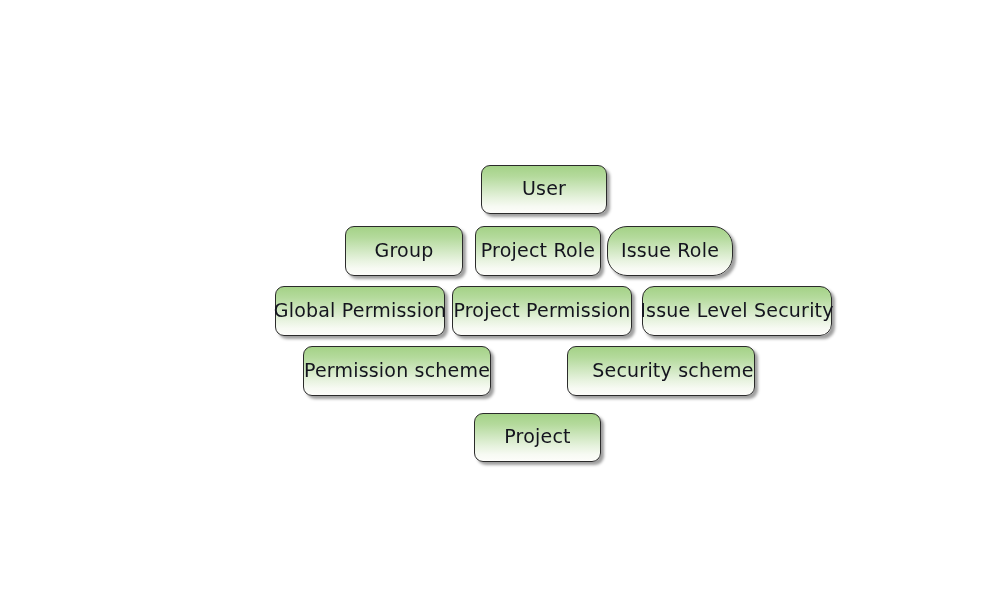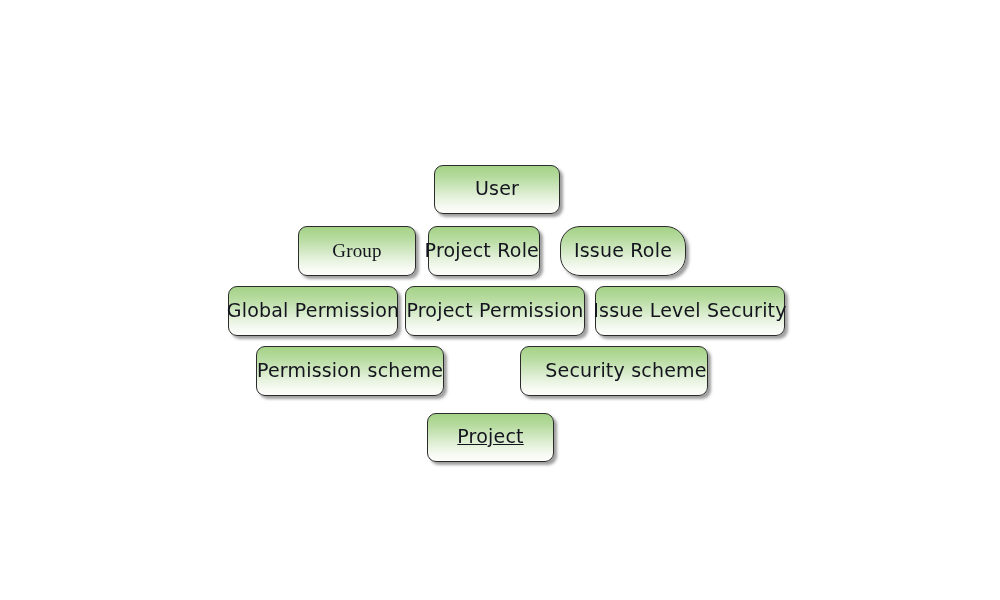--- a/index.html
+++ b/index.html
@@ -36,53 +36,54 @@
     align-items: center;
     justify-content: center;
     color: #14141e;
     font-family: "DejaVu Sans", sans-serif;
     font-size: 19px;
     font-weight: 400;
     letter-spacing: 0.2px;
     line-height: 1;
     white-space: nowrap;
     user-select: none;
+    margin-left: 47px;
   }
   .node .label {
     display: block;
     transform: translateY(-1px);
   }
 </style>
 </head>
 <body>
 
 <div id="canvas">
     <div class="node" style="left: 434px; top: 165px; width: 126px; height: 49px;">
       <span class="label">User</span>
     </div>
-    <div class="node" style="left: 298px; top: 226px; width: 118px; height: 50px; font-family: Liberation Serif, serif;">
+    <div class="node" style="left: 298px; top: 226px; width: 118px; height: 50px;">
       <span class="label">Group</span>
     </div>
-    <div class="node" style="left: 428px; top: 226px; width: 112px; height: 50px; justify-content: flex-end;">
+    <div class="node" style="left: 428px; top: 226px; width: 126px; height: 50px;">
       <span class="label">Project Role</span>
     </div>
     <div class="node" style="left: 560px; top: 226px; width: 126px; height: 50px; border-radius: 20px;">
       <span class="label">Issue Role</span>
     </div>
     <div class="node" style="left: 228px; top: 286px; width: 170px; height: 50px; justify-content: center;">
       <span class="label">Global Permission</span>
     </div>
     <div class="node" style="left: 405px; top: 286px; width: 180px; height: 50px;">
       <span class="label">Project Permission</span>
     </div>
-    <div class="node" style="left: 595px; top: 286px; width: 190px; height: 50px;">
+    <div class="node" style="left: 595px; top: 286px; width: 190px; height: 50px; border-radius: 12px;">
       <span class="label">Issue Level Security</span>
     </div>
     <div class="node" style="left: 256px; top: 346px; width: 188px; height: 50px; justify-content: center;">
       <span class="label">Permission scheme</span>
     </div>
     <div class="node" style="left: 520px; top: 346px; width: 188px; height: 50px; padding-left: 24px;">
       <span class="label">Security scheme</span>
     </div>
-    <div class="node" style="left: 427px; top: 413px; width: 127px; height: 49px; text-decoration: underline;">
+    <div class="node" style="left: 427px; top: 413px; width: 127px; height: 49px;">
       <span class="label">Project</span>
     </div>
   </div>
 
 </body></html>

